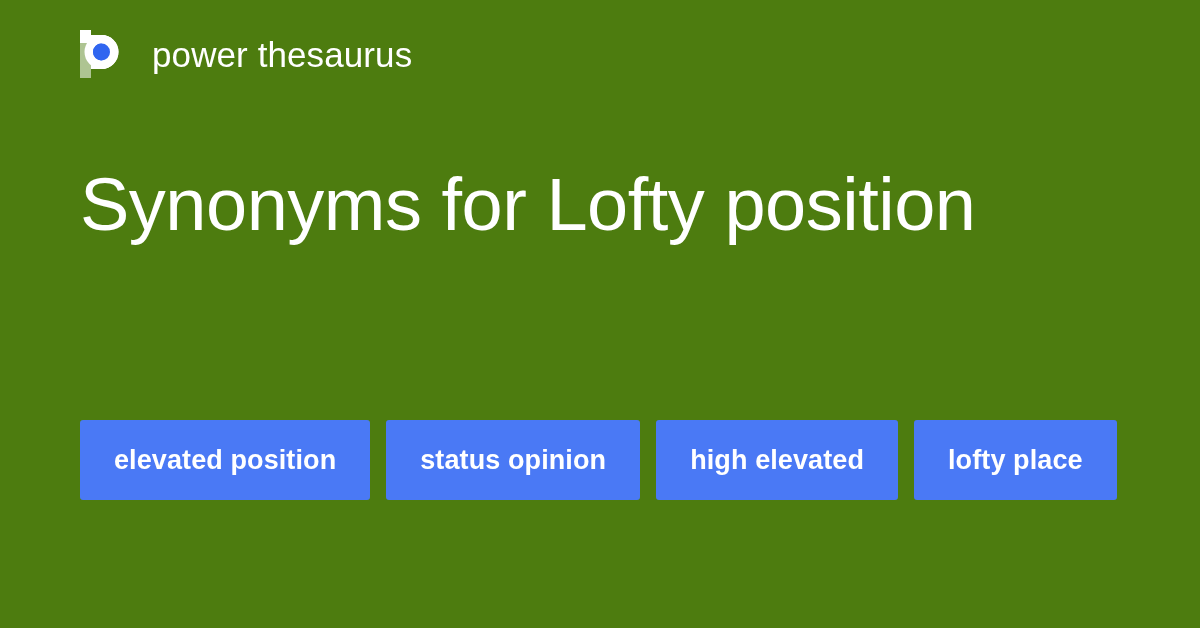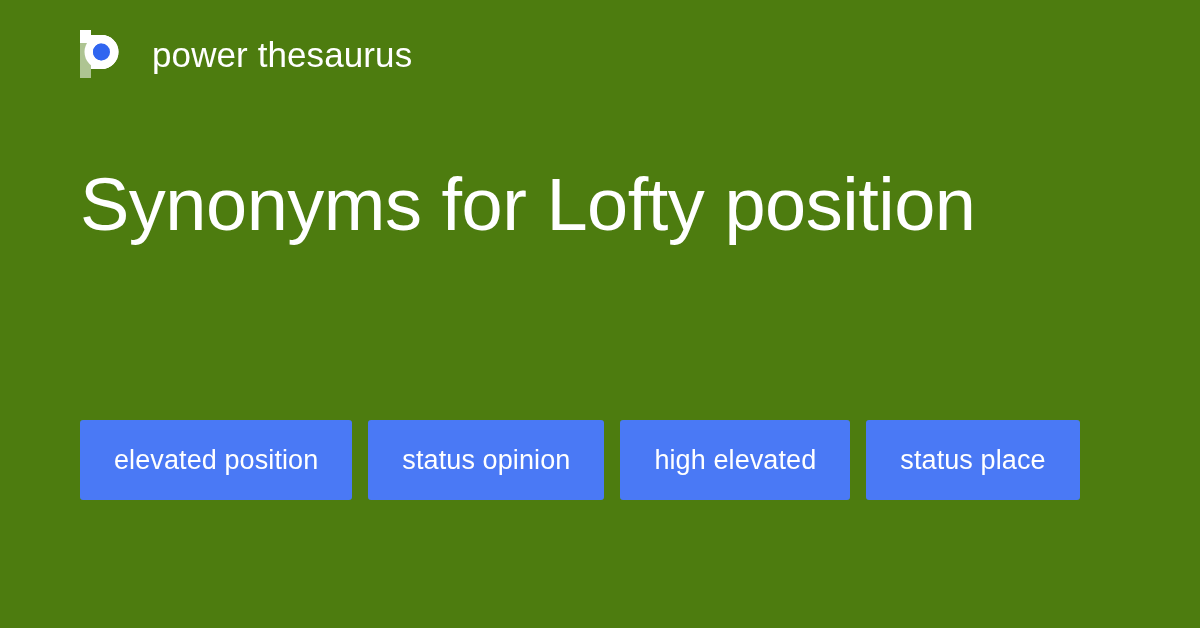--- a/index.html
+++ b/index.html
@@ -80,21 +80,21 @@
     height: 80px;
     box-sizing: border-box;
     display: flex;
     align-items: center;
     justify-content: center;
     padding: 0 34px;
     background: #4a79f5;
     border-radius: 3px;
     color: #ffffff;
     font-size: 27px;
-    font-weight: 400;
+    font-weight: 700;
     line-height: 1;
     white-space: nowrap;
     letter-spacing: 0.1px;
   }
 </style>
 </head>
 <body>
 
 <div class="card">
 
@@ -116,16 +116,16 @@
     </span>
     <span class="brand-name">power thesaurus</span>
   </div>
 
   <h1 class="headline">Synonyms for Lofty position</h1>
 
   <div class="chips">
     <div class="chip">elevated position</div>
     <div class="chip">status opinion</div>
     <div class="chip">high elevated</div>
-    <div class="chip">status place</div>
+    <div class="chip">lofty place</div>
   </div>
 
 </div>
 
 </body></html>

